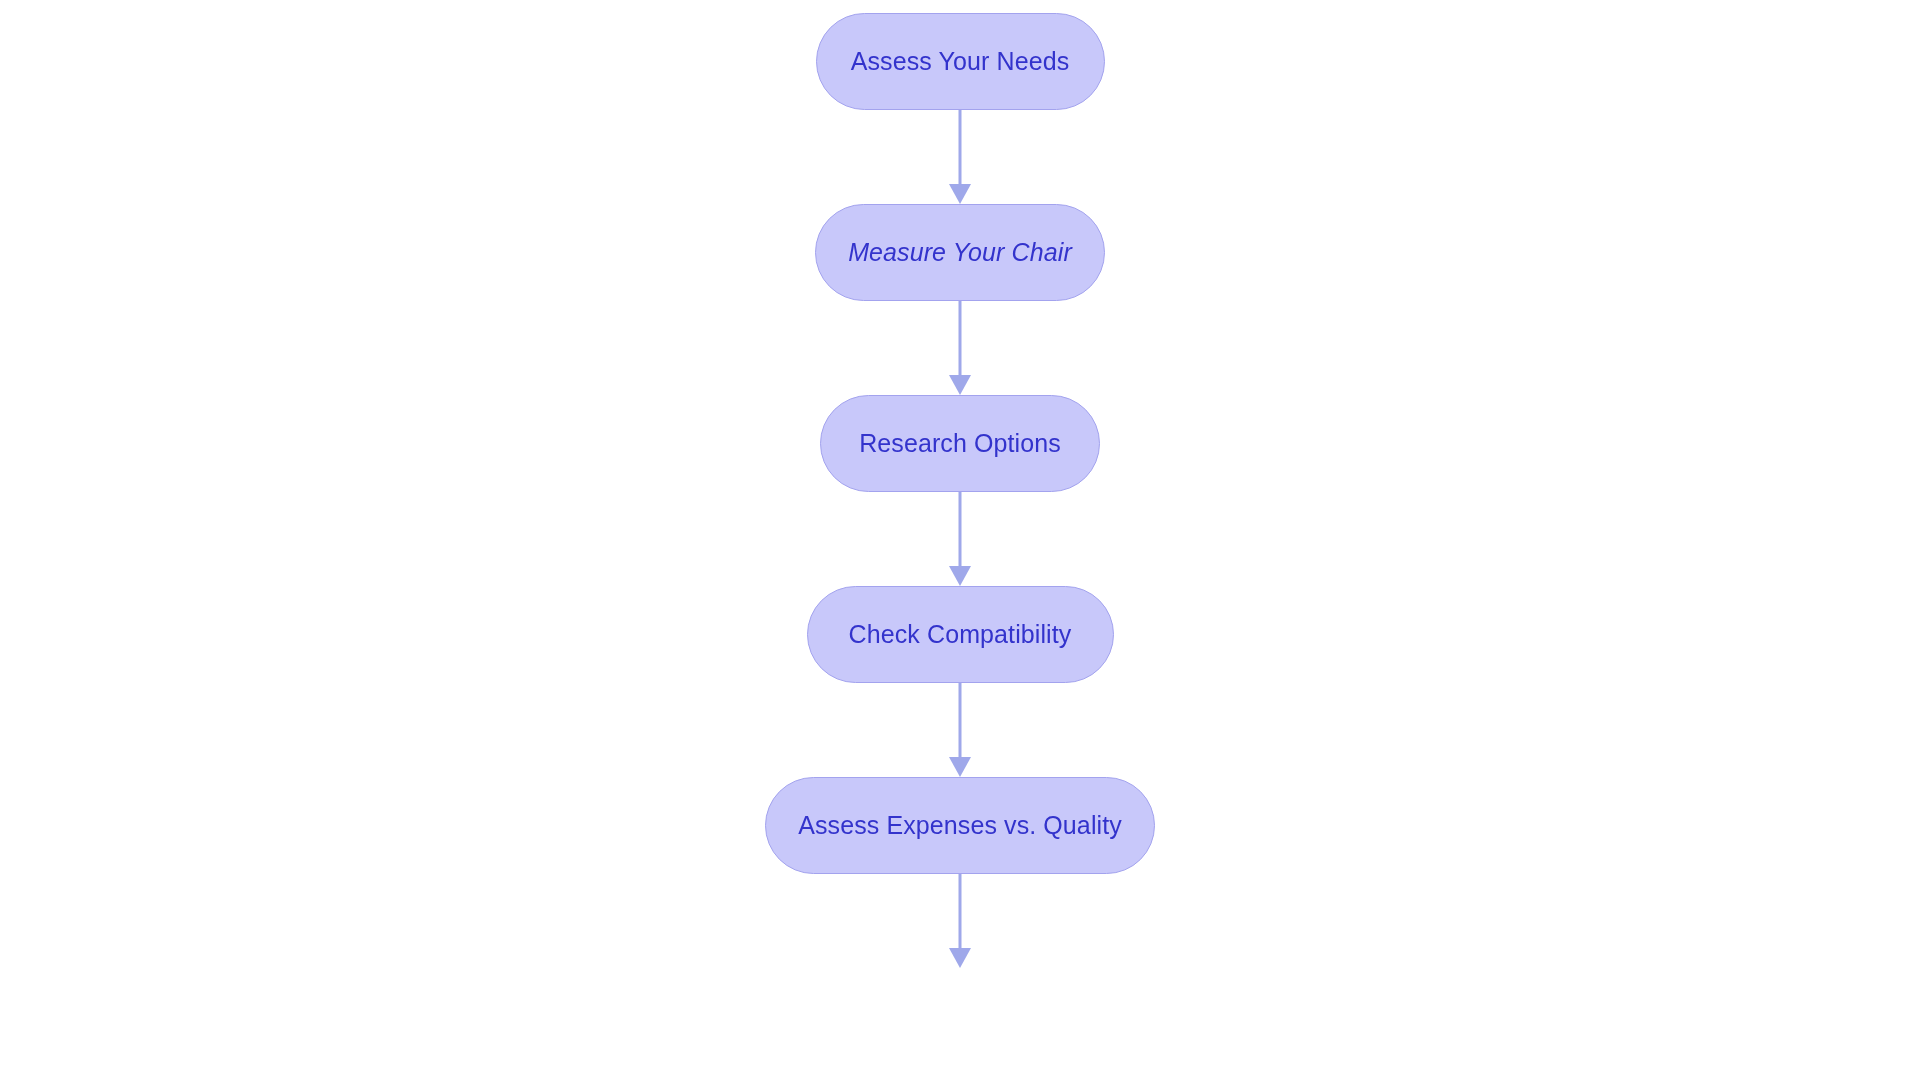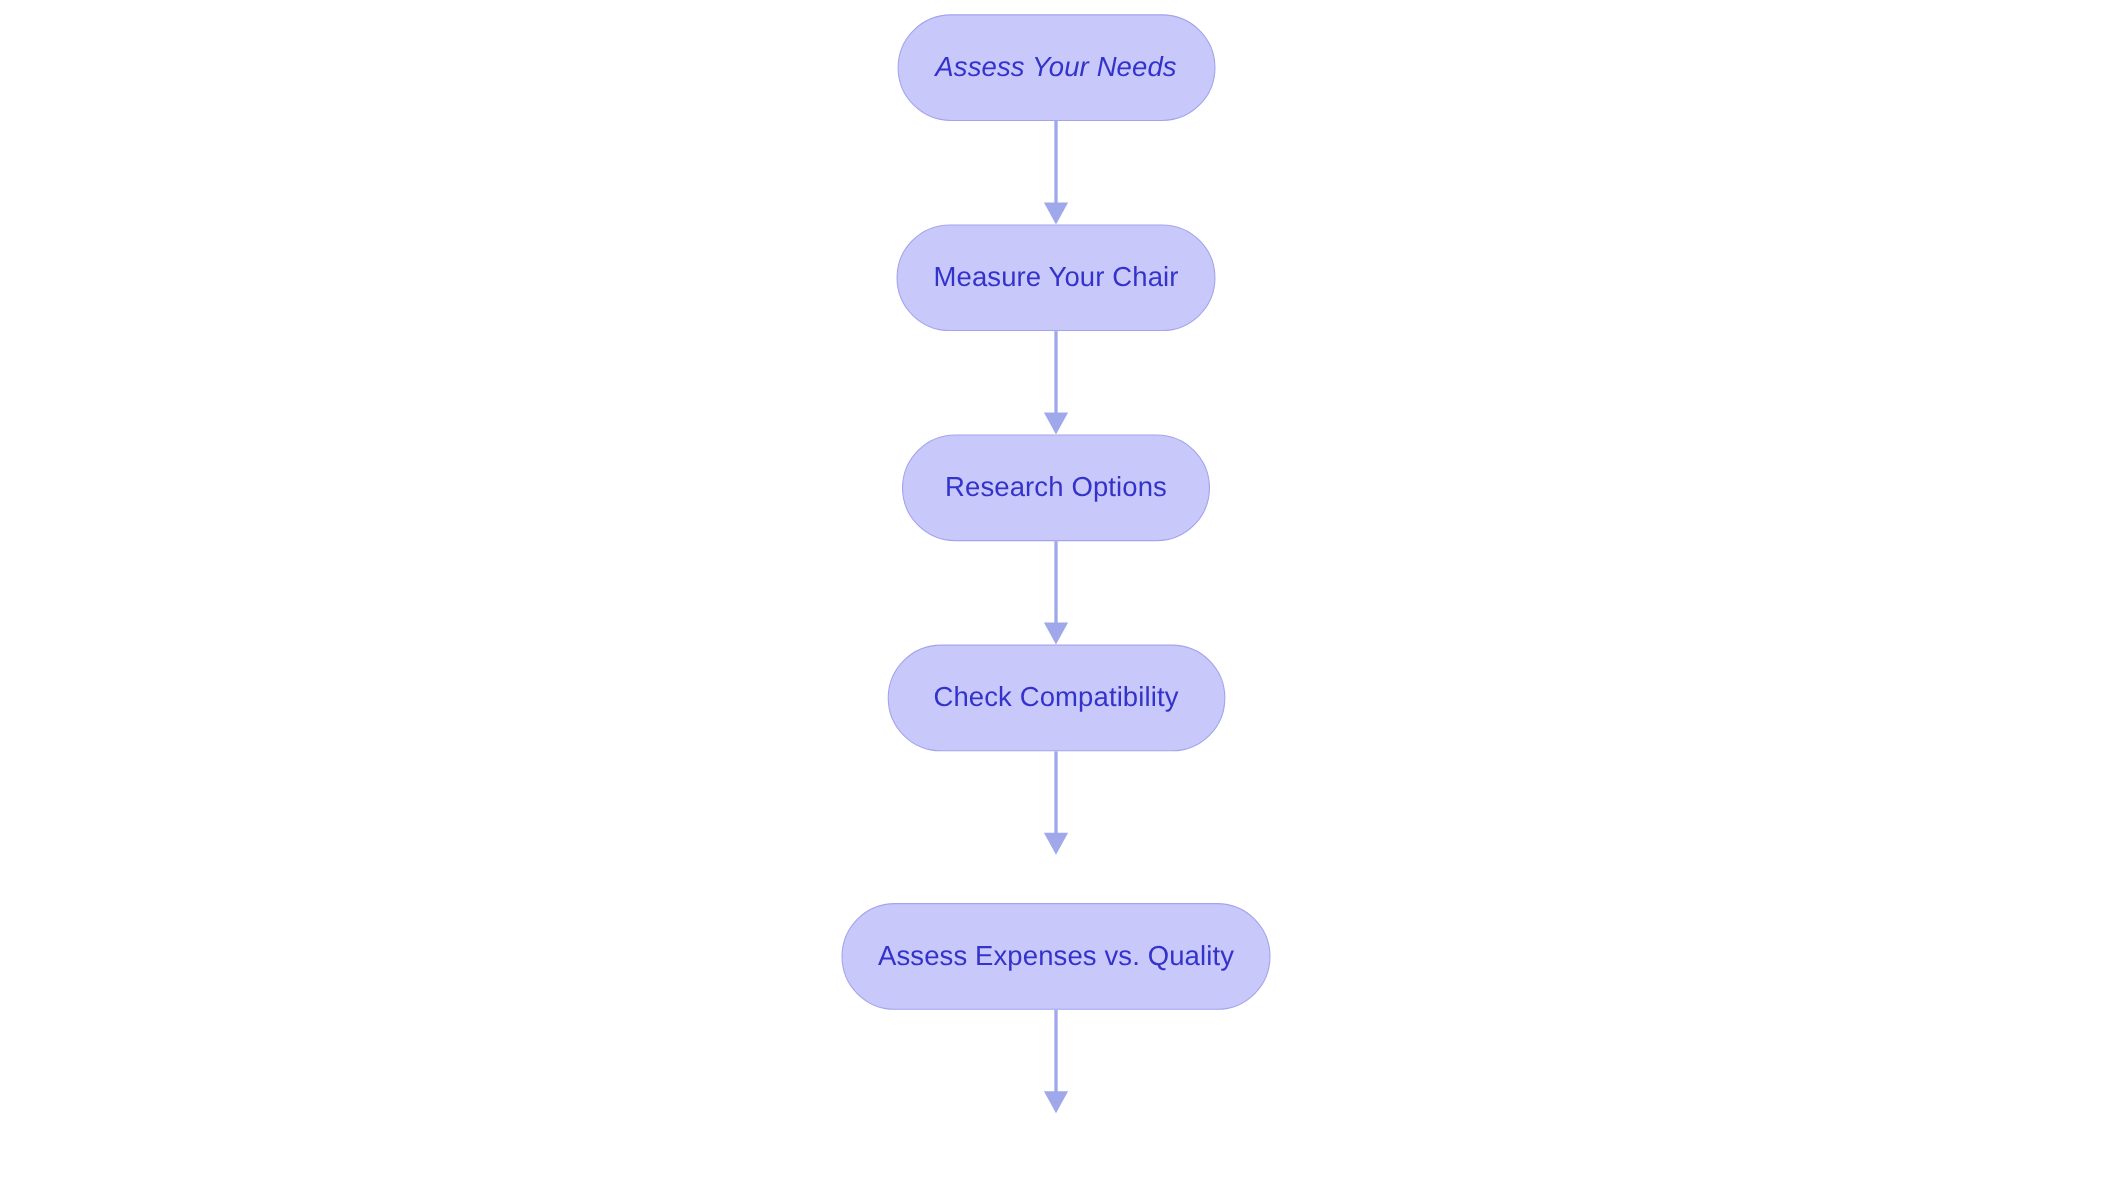--- a/index.html
+++ b/index.html
@@ -82,25 +82,25 @@
     top: 74px;
     transform: translateX(-50%);
     width: 0;
     height: 0;
     border-left: 11px solid transparent;
     border-right: 11px solid transparent;
     border-top: 20px solid #9fa8ea;
   }
 
   
-  .w-1 { width: 289px; font-style: italic; }
-  .w-2 { width: 290px; }
+  .w-1 { width: 289px; }
+  .w-2 { width: 290px; font-style: italic; }
   .w-3 { width: 280px; }
   .w-4 { width: 307px; align-items: center; }
-  .w-5 { width: 390px; margin-top: 44px; }
+  .w-5 { width: 390px; }
   .w-6 { width: 470px; }
 </style>
 </head>
 <body>
 
 <div id="flow-canvas">
   <div class="flow-column">
 
     <div class="flow-node w-1">
       <span class="flow-node-label">Assess Your Needs</span>

